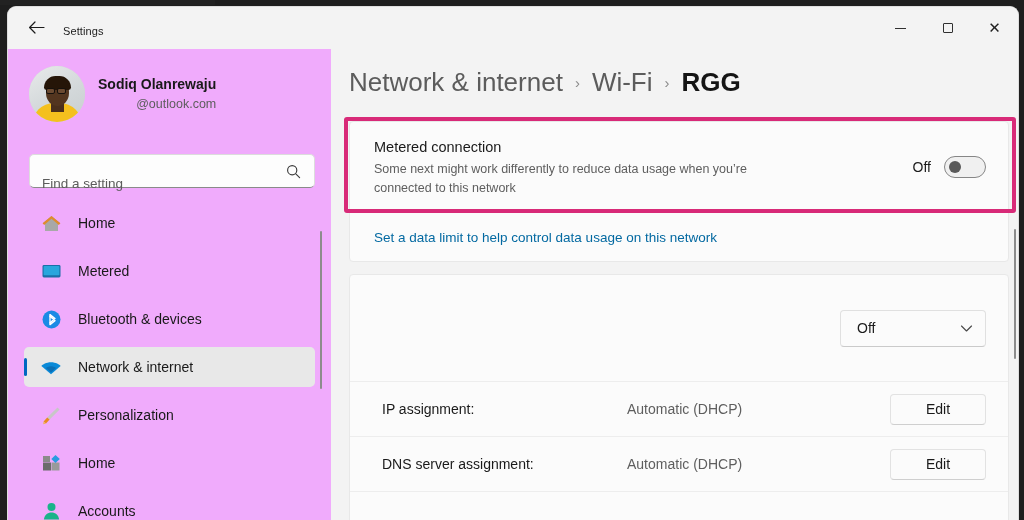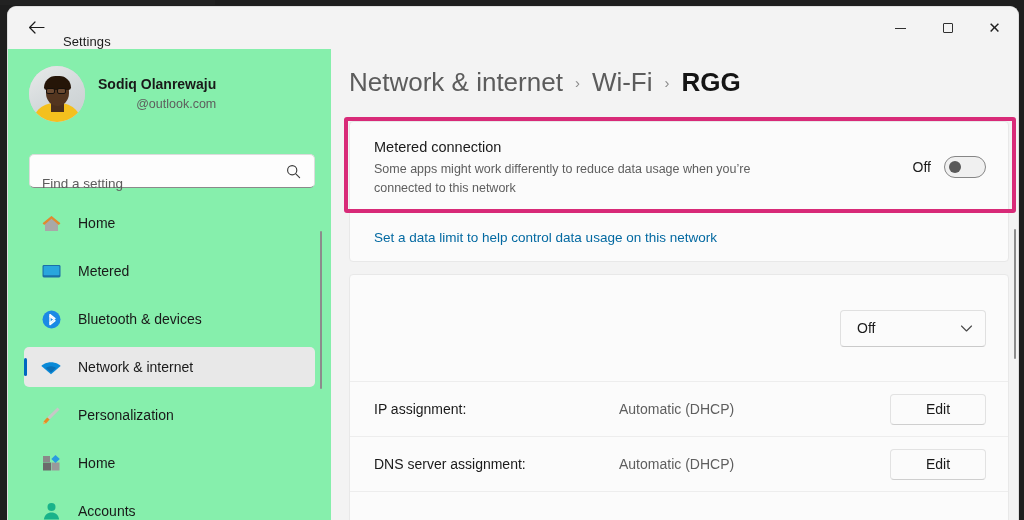--- a/index.html
+++ b/index.html
@@ -51,22 +51,22 @@
     border-radius: 5px;
     display: flex;
     align-items: center;
     justify-content: center;
     cursor: pointer;
   }
 
   .titlebar-label {
     position: absolute;
     left: 55px;
-    top: 27px;
-    font-size: 13px;
+    top: 18px;
+    font-size: 11px;
     color: #1b1b1b;
     letter-spacing: 0.1px;
   }
 
   .wincontrols {
     position: absolute;
     right: 0; top: 0;
     height: 42px;
     display: flex;
   }
@@ -86,21 +86,21 @@
     width: 10px; height: 10px; border: 1.2px solid #303030; border-radius: 1px;
   }
   .wc-close-g { font-size: 15px; line-height: 1; font-family: "DejaVu Sans", sans-serif; }
 
   
   .sidebar {
     position: absolute;
     left: 0; top: 42px;
     width: 323px;
     height: 472px;
-    background: #86efac;
+    background: #f0abfc;
     overflow: hidden;
   }
 
   .account {
     position: absolute;
     left: 16px; top: 11px;
     width: 292px; height: 68px;
     display: flex;
     align-items: center;
     border-radius: 6px;
@@ -363,20 +363,21 @@
     height: 54px;
     display: flex;
     align-items: center;
     padding: 0 22px 0 24px;
   }
   .assign-label {
     font-size: 14px;
     color: #1a1a1a;
     width: 245px;
     flex-shrink: 0;
+    margin-left: 8px;
   }
   .assign-value {
     font-size: 14px;
     color: #5e5e5e;
     flex: 1;
   }
   .edit-btn {
     width: 96px; height: 31px;
     background: #fbfbfb;
     border: 1px solid #e2e2e2;
@@ -561,21 +562,21 @@
 
       <div class="content">
 
         <div class="card">
 
           <div class="highlight"></div>
 
           <div class="row-metered">
             <div>
               <div class="row-title">Metered connection</div>
-              <div class="row-desc">Some apps might work differently to reduce data usage when you’re connected to this network</div>
+              <div class="row-desc">Some next might work differently to reduce data usage when you’re connected to this network</div>
             </div>
             <div class="row-grow"></div>
             <div class="toggle-wrap">
               <span class="toggle-state">Off</span>
               <div class="toggle">
                 <div class="knob"></div>
               </div>
             </div>
           </div>
 

